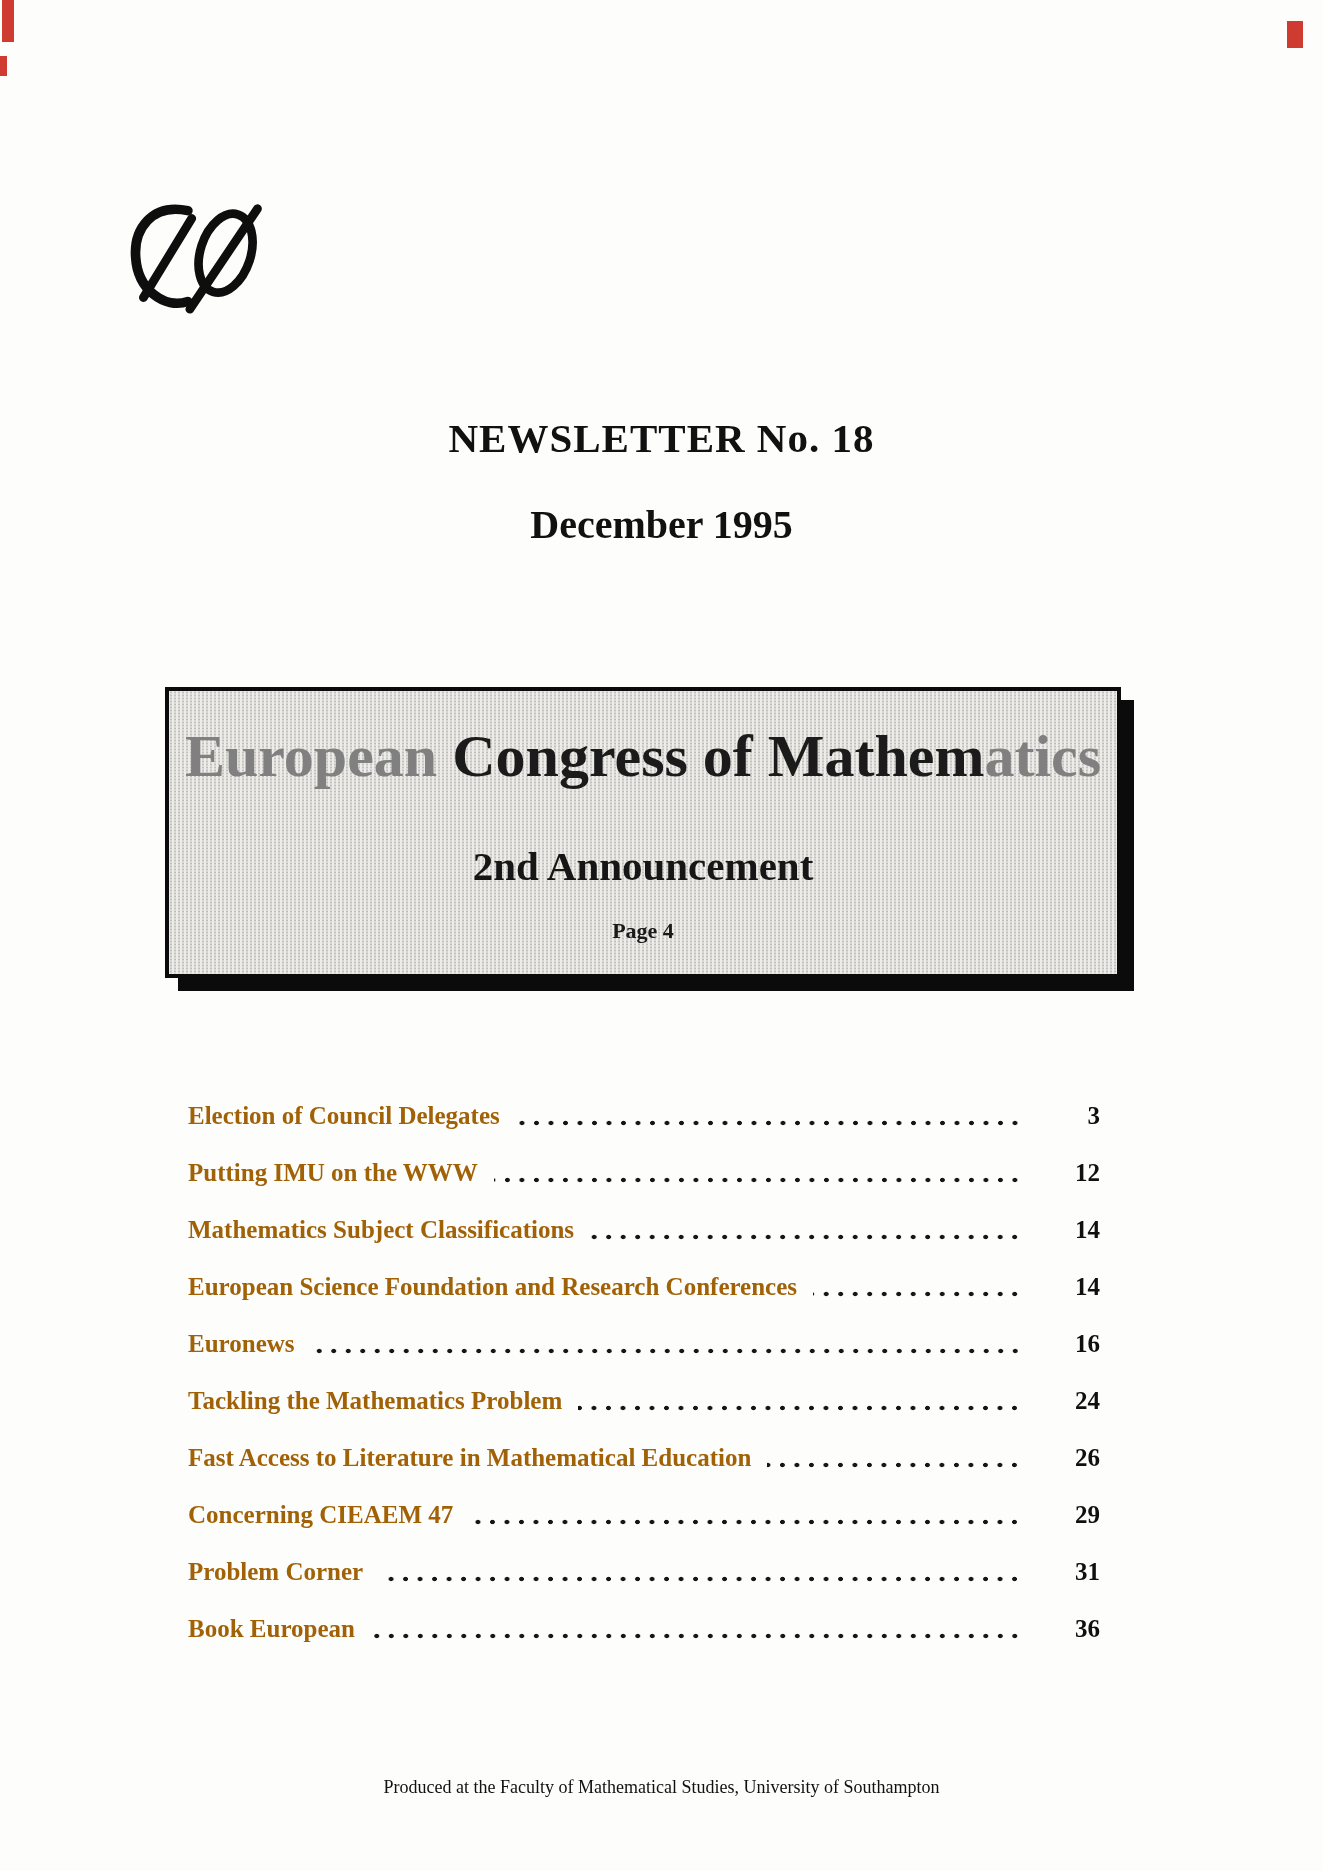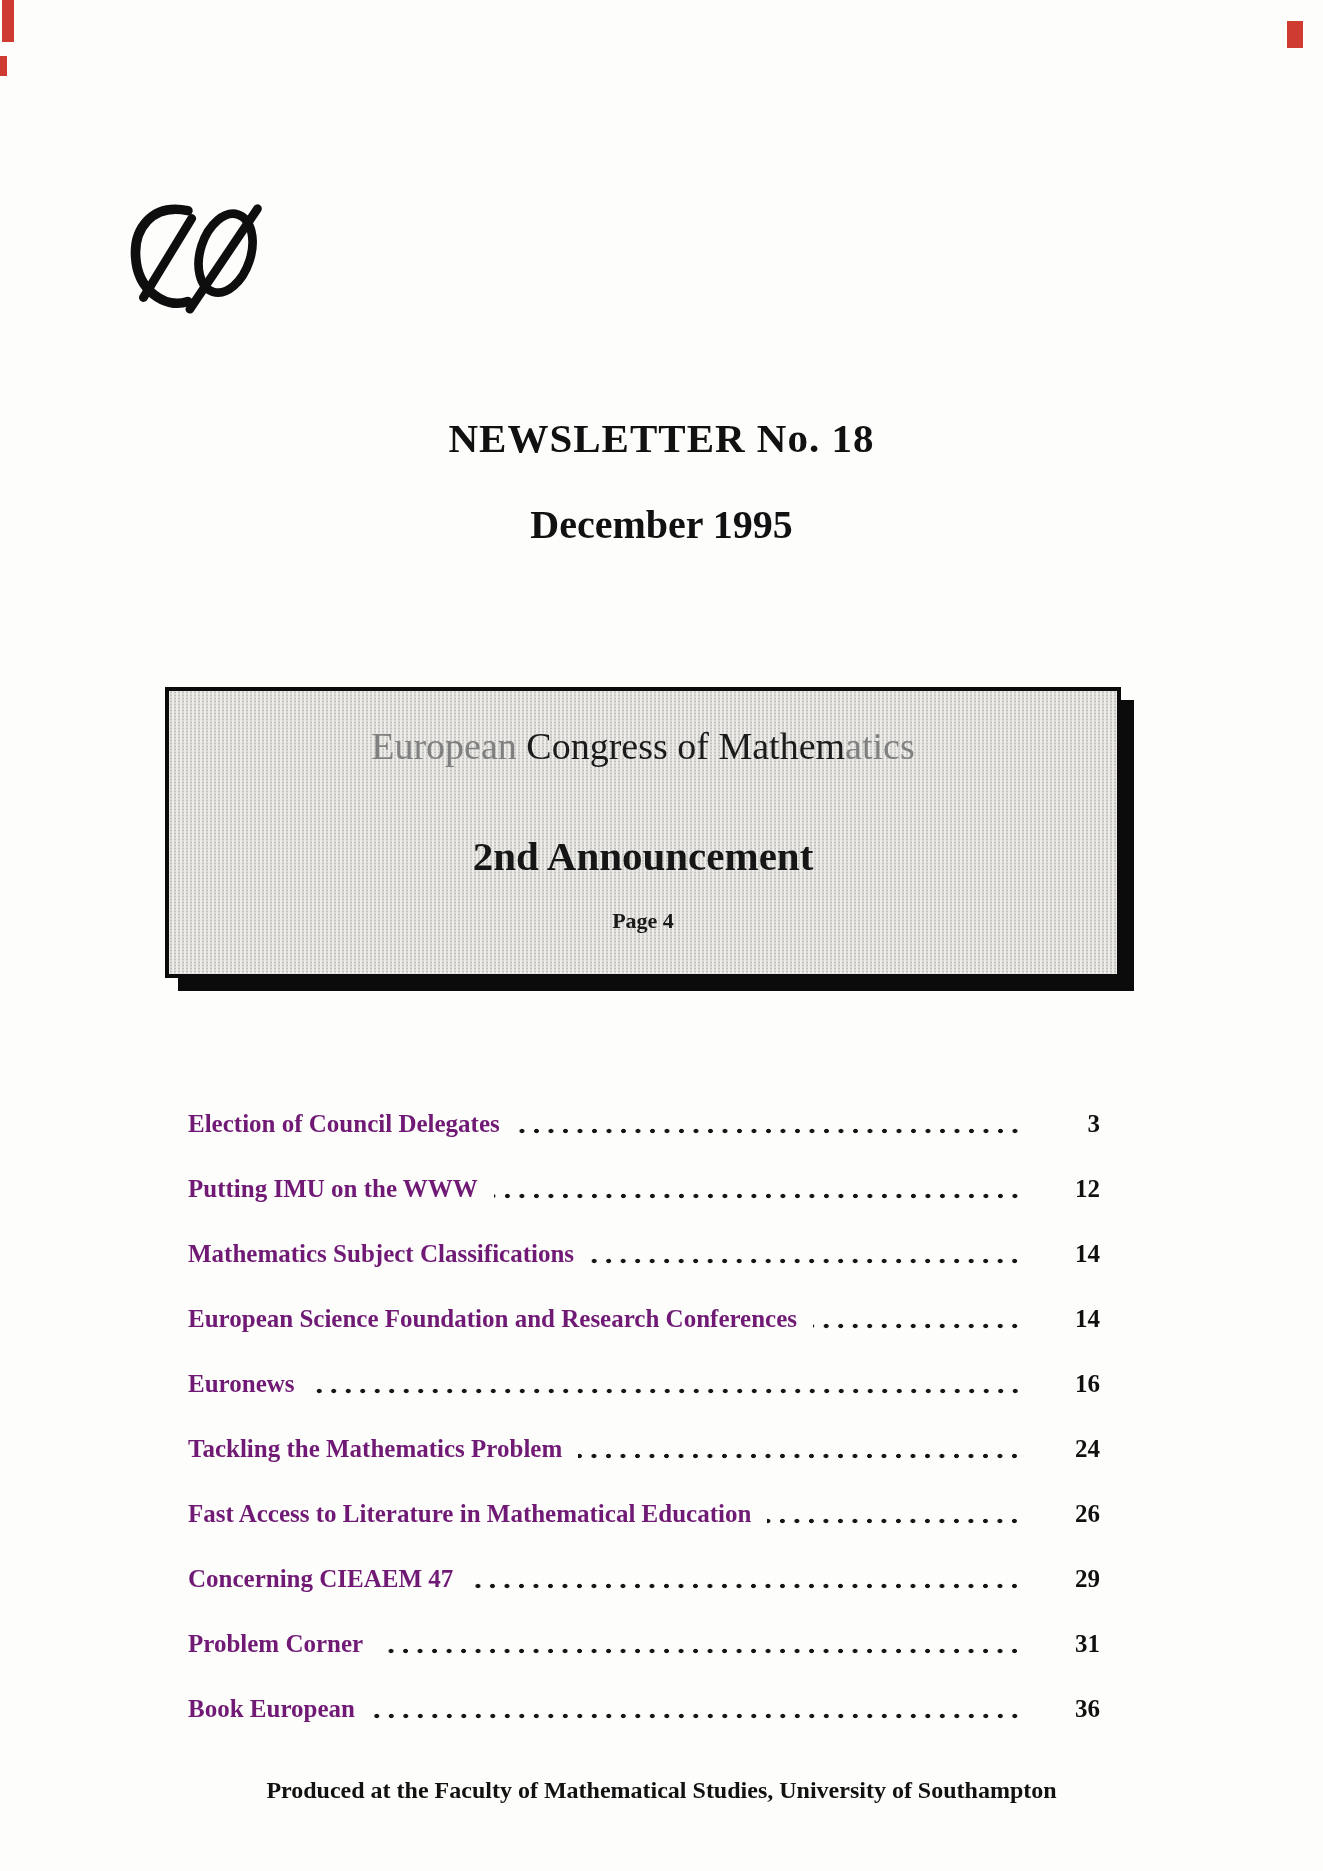--- a/index.html
+++ b/index.html
@@ -39,43 +39,43 @@
   .announce {
     position:absolute; left:165px; top:687px;
     width:948px; height:283px;
     border:4px solid #0b0b0b;
     box-shadow:13px 13px 0 #0b0b0b;
     background-color:#edecE8;
     background-image:radial-gradient(circle, rgba(90,90,90,0.30) 0.8px, rgba(0,0,0,0) 1.4px);
     background-size:4px 3px;
     text-align:center;
   }
-  .ecm-title { padding-top:30px; font-size:38px; font-weight:normal; line-height:50px; }
+  .ecm-title { padding-top:40px; font-size:60px; font-weight:bold; line-height:50px; }
   .ecm-title .faded { color:var(--faded,#808080); }
   .ecm-title .dark  { color:#1b1b1b; }
   .ecm-sub  { margin-top:62px; font-size:41px; font-weight:bold; line-height:46px; color:#161616; }
   .ecm-page { margin-top:25px; font-size:22px; font-weight:bold; line-height:34px; color:#1a1a1a; }
 
   
   .toc { position:absolute; left:188px; top:1100px; width:912px; }
   .toc-row { display:flex; align-items:baseline; line-height:32px; margin-bottom:25px; }
-  .toc-label { font-size:25px; font-weight:bold; white-space:nowrap; color:#701a75;margin-top:8px; }
+  .toc-label { font-size:25px; font-weight:bold; white-space:nowrap; color:#a16207; }
   .dots {
     flex:1 1 auto; height:8px; align-self:flex-end;
     margin:0 28px 5px 16px;
     background-image:radial-gradient(circle, #161616 2px, rgba(0,0,0,0) 2.6px);
     background-size:14.5px 8px;
     background-position:right center;
     background-repeat:repeat-x;
   }
   .toc-page { width:50px; text-align:right; font-size:25px; font-weight:bold; color:#101010; }
 
   
   .footer { position:absolute; left:0; top:1777px; width:100%; text-align:center; }
-  .footer .f1 { font-size:24px; font-weight:bold;text-align:center; }
+  .footer .f1 { font-size:18px; font-weight:normal;text-align:center; }
   .footer .f2 { font-size:18px; font-weight:bold; margin-top:25px; }
 </style>
 </head>
 <body style="--ink: #111111; --faded: #808080; --red: #cf3a31;">
 
 <div class="sheet">
 
   <div class="red-mark m1"></div>
   <div class="red-mark m2"></div>
   <div class="red-mark m3"></div>

